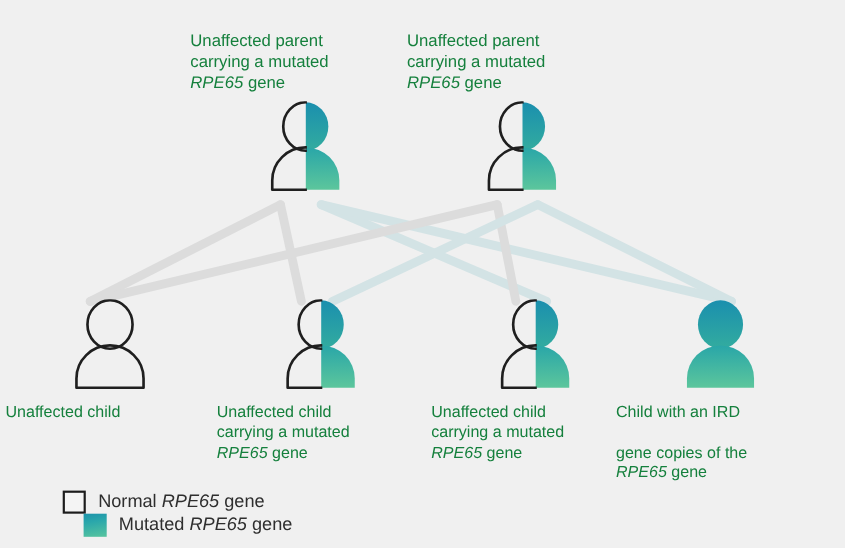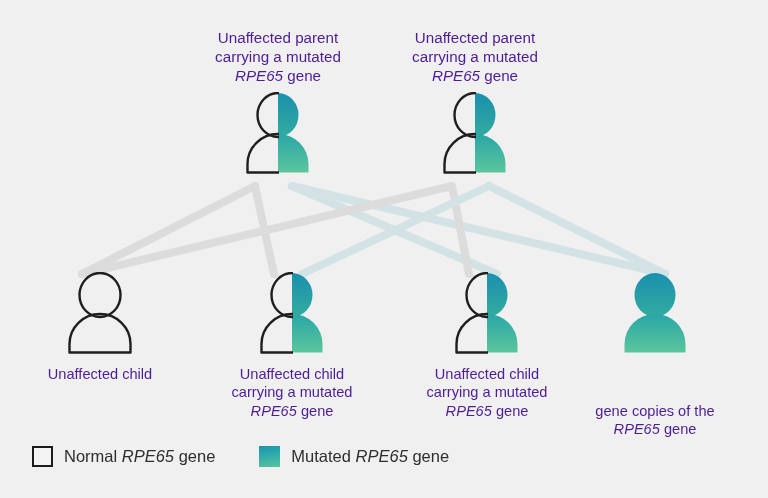--- a/index.html
+++ b/index.html
@@ -36,44 +36,45 @@
   
   .node {
     position: absolute;
     z-index: 2;
   }
   .figure-wrap {
     position: relative;
     margin: 0 auto;
   }
   .caption {
-    text-align: center;
+    text-align: left;
     line-height: 1.26;
     white-space: pre-line;
-    color: #4c1d95;
+    color: #15803d;
   }
   .caption .gene { font-style: italic; }
 
   .parent-node .caption {
     font-size: 15.2px;
     margin-bottom: 7px;
   }
   .child-node .caption {
     font-size: 14.6px;
     margin-top: 7px;
   }
 
   
   #legend {
     position: absolute;
     left: 32px;
     top: 446px;
     display: flex;
     align-items: center;
     z-index: 3;
+    flex-direction: column;
   }
   .legend-item {
     display: flex;
     align-items: center;
   }
   .legend-item + .legend-item { margin-left: 44px; text-align: right; }
   .swatch {
     width: 21px;
     height: 21px;
     margin-right: 11px;
@@ -223,21 +224,21 @@
       </defs>
       <line x1="35" y1="2.5" x2="35" y2="80.5" stroke="#1f1f1f" stroke-width="0"></line>
           </svg></div>
         <div class="caption"><span>Unaffected child</span><br><span>carrying a mutated</span><br><span class="gene">RPE65</span><span> gene</span></div>
       </div>
       <div class="node child-node" style="left: 560px; top: 272px; width: 190px;">
         <div class="figure-wrap" style="width:70px;"><svg width="70" height="82" viewBox="0 0 70 82">
       <ellipse cx="35" cy="23" rx="20.5" ry="22" fill="url(#gradMutHead)"></ellipse>
       <path d="M 4.5,80.5 L 4.5,72 A 30.5,30 0 0 1 65.5,72 L 65.5,80.5 Z" fill="url(#gradMutBody)"></path>
           </svg></div>
-        <div class="caption"><br><br><span>gene copies of the</span><br><span class="gene">RPE65</span><span> gene</span></div>
+        <div class="caption"><span>Child with an IRD</span><br><br><span>gene copies of the</span><br><span class="gene">RPE65</span><span> gene</span></div>
       </div>
     </div>
 
   <div id="legend">
       <div class="legend-item">
         <span class="swatch swatch-normal"></span>
         <span class="legend-label"><span>Normal </span><span class="gene">RPE65</span><span> gene</span></span>
       </div>
       <div class="legend-item">
         <span class="swatch swatch-mutated"></span>

